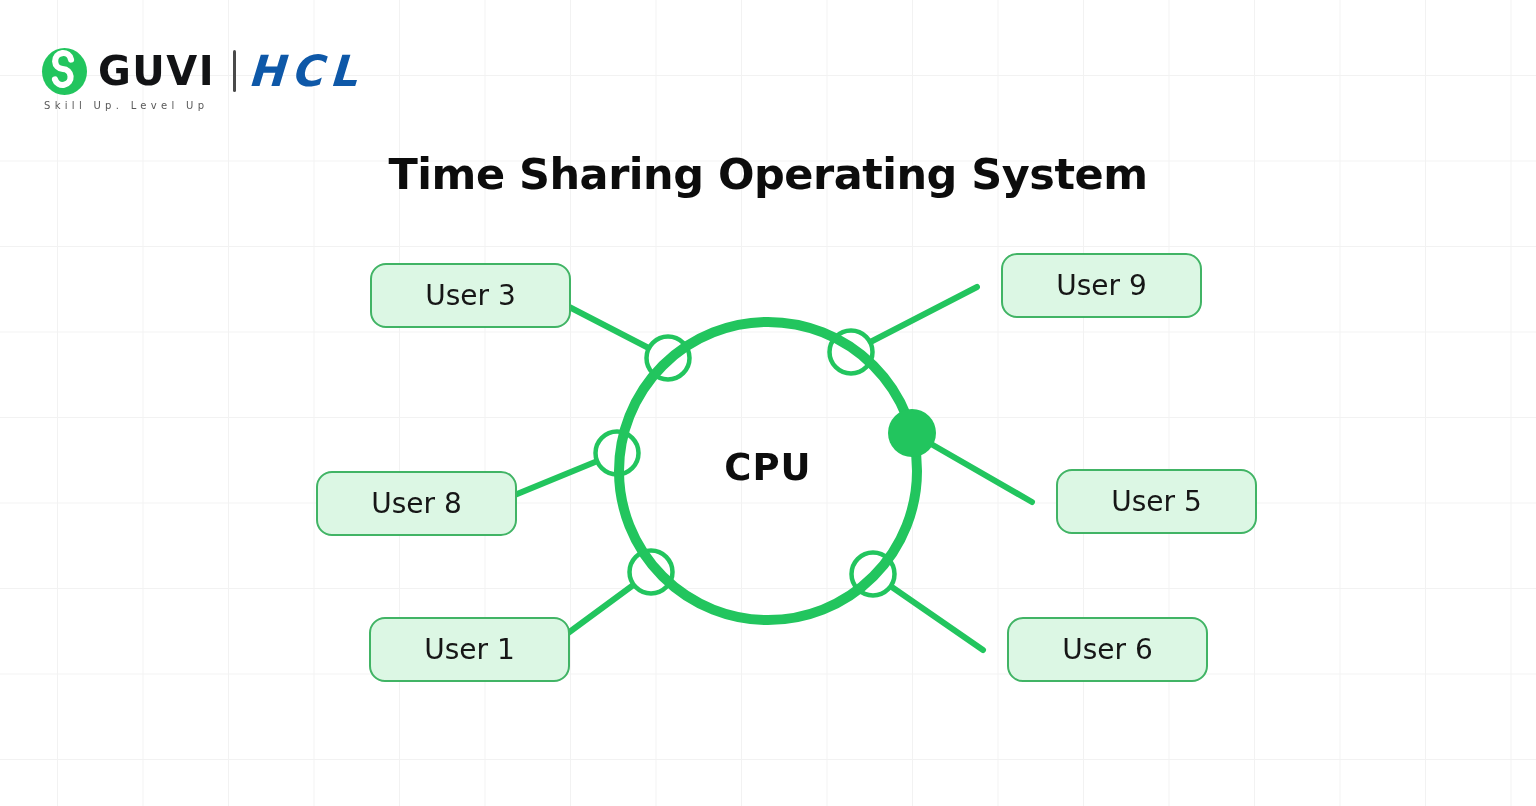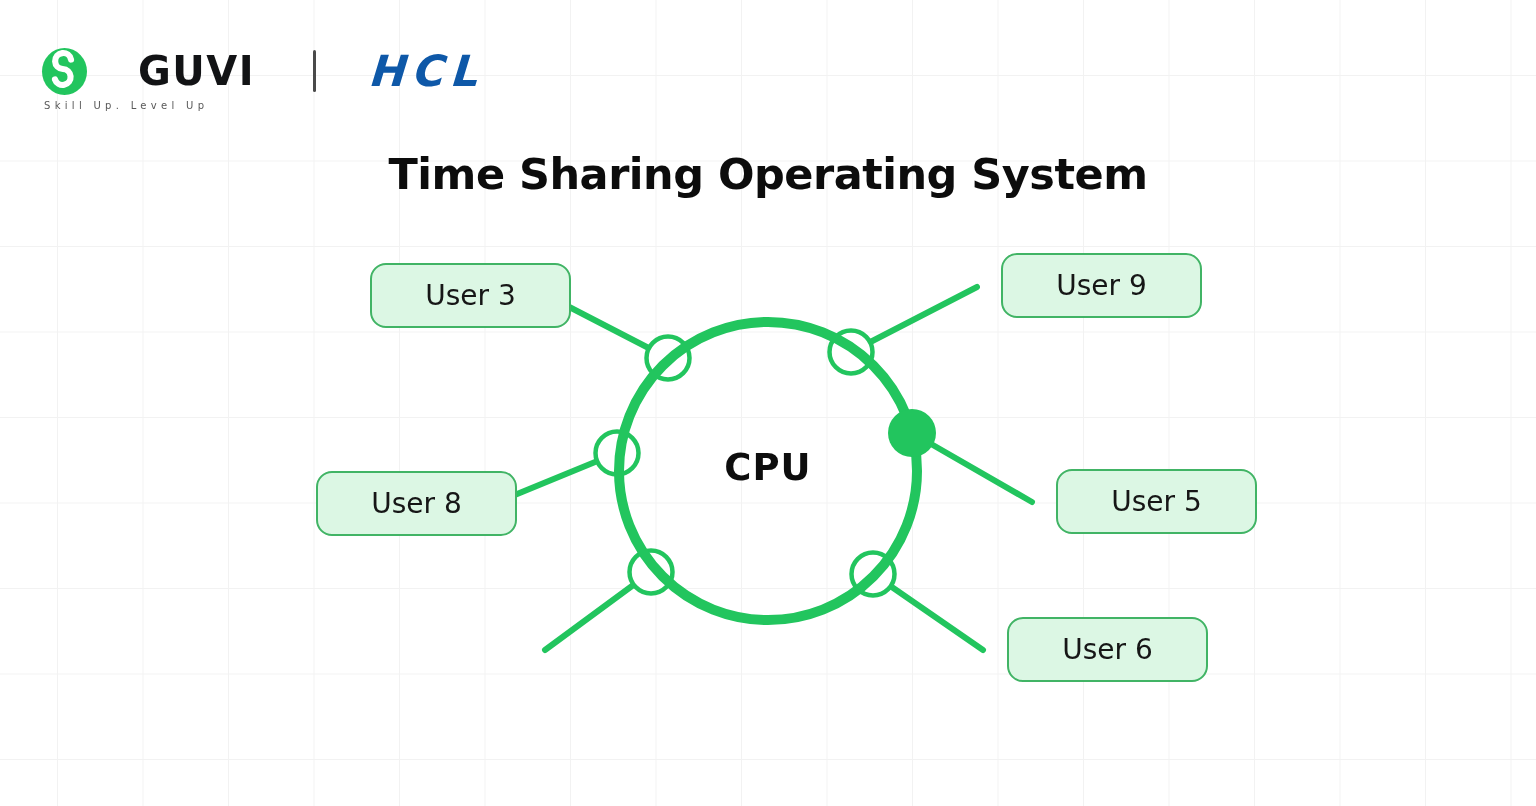--- a/index.html
+++ b/index.html
@@ -11,21 +11,21 @@
     background-image:
       linear-gradient(to right,#f2f2f2 1px,transparent 1px),
       linear-gradient(to bottom,#f2f2f2 1px,transparent 1px);
     background-size:85.5px 85.5px;
     background-position:57px 75px;
     font-family:"DejaVu Sans","Liberation Sans",sans-serif;
     color:#141414;
   }
 
   
-  .brand{position:absolute;left:42px;top:46px;display:flex;align-items:center;height:50px;gap:40px;}
+  .brand{position:absolute;left:42px;top:46px;display:flex;align-items:center;height:50px;}
   .brand-mark{width:45px;height:47px;border-radius:50%;background:#22c55e;display:flex;align-items:center;justify-content:center;flex:0 0 auto;}
   .brand-name{margin-left:11px;font-size:40px;font-weight:700;letter-spacing:1.5px;color:#121315;line-height:1;}
   .brand-divider{width:3px;height:42px;background:#4a4a4a;margin:0 16px 0 18px;border-radius:2px;}
   .partner-name{font-size:43px;font-weight:700;font-style:italic;letter-spacing:7px;color:#0e58a8;line-height:1;transform:skewX(-6deg);}
   .brand-tagline{position:absolute;left:44px;top:100px;font-size:10px;letter-spacing:4.3px;color:#595959;font-weight:500;white-space:nowrap;}
 
   
   .page-title{position:absolute;left:0;top:105px;width:100%;text-align:center;
     font-size:43px;font-weight:800;letter-spacing:-0.5px;color:#0c0c0c;margin-top:44px;}
 
@@ -91,17 +91,20 @@
   </div>
   <div class="node n-user4">
     <span>User 9</span>
   </div>
   <div class="node n-user2">
     <span>User 8</span>
   </div>
   <div class="node n-user5">
     <span>User 5</span>
   </div>
+  <div class="node n-user1">
+    <span>User 1</span>
+  </div>
   <div class="node n-user6">
     <span>User 6</span>
   </div>
 
 </div>
 
 </body></html>

